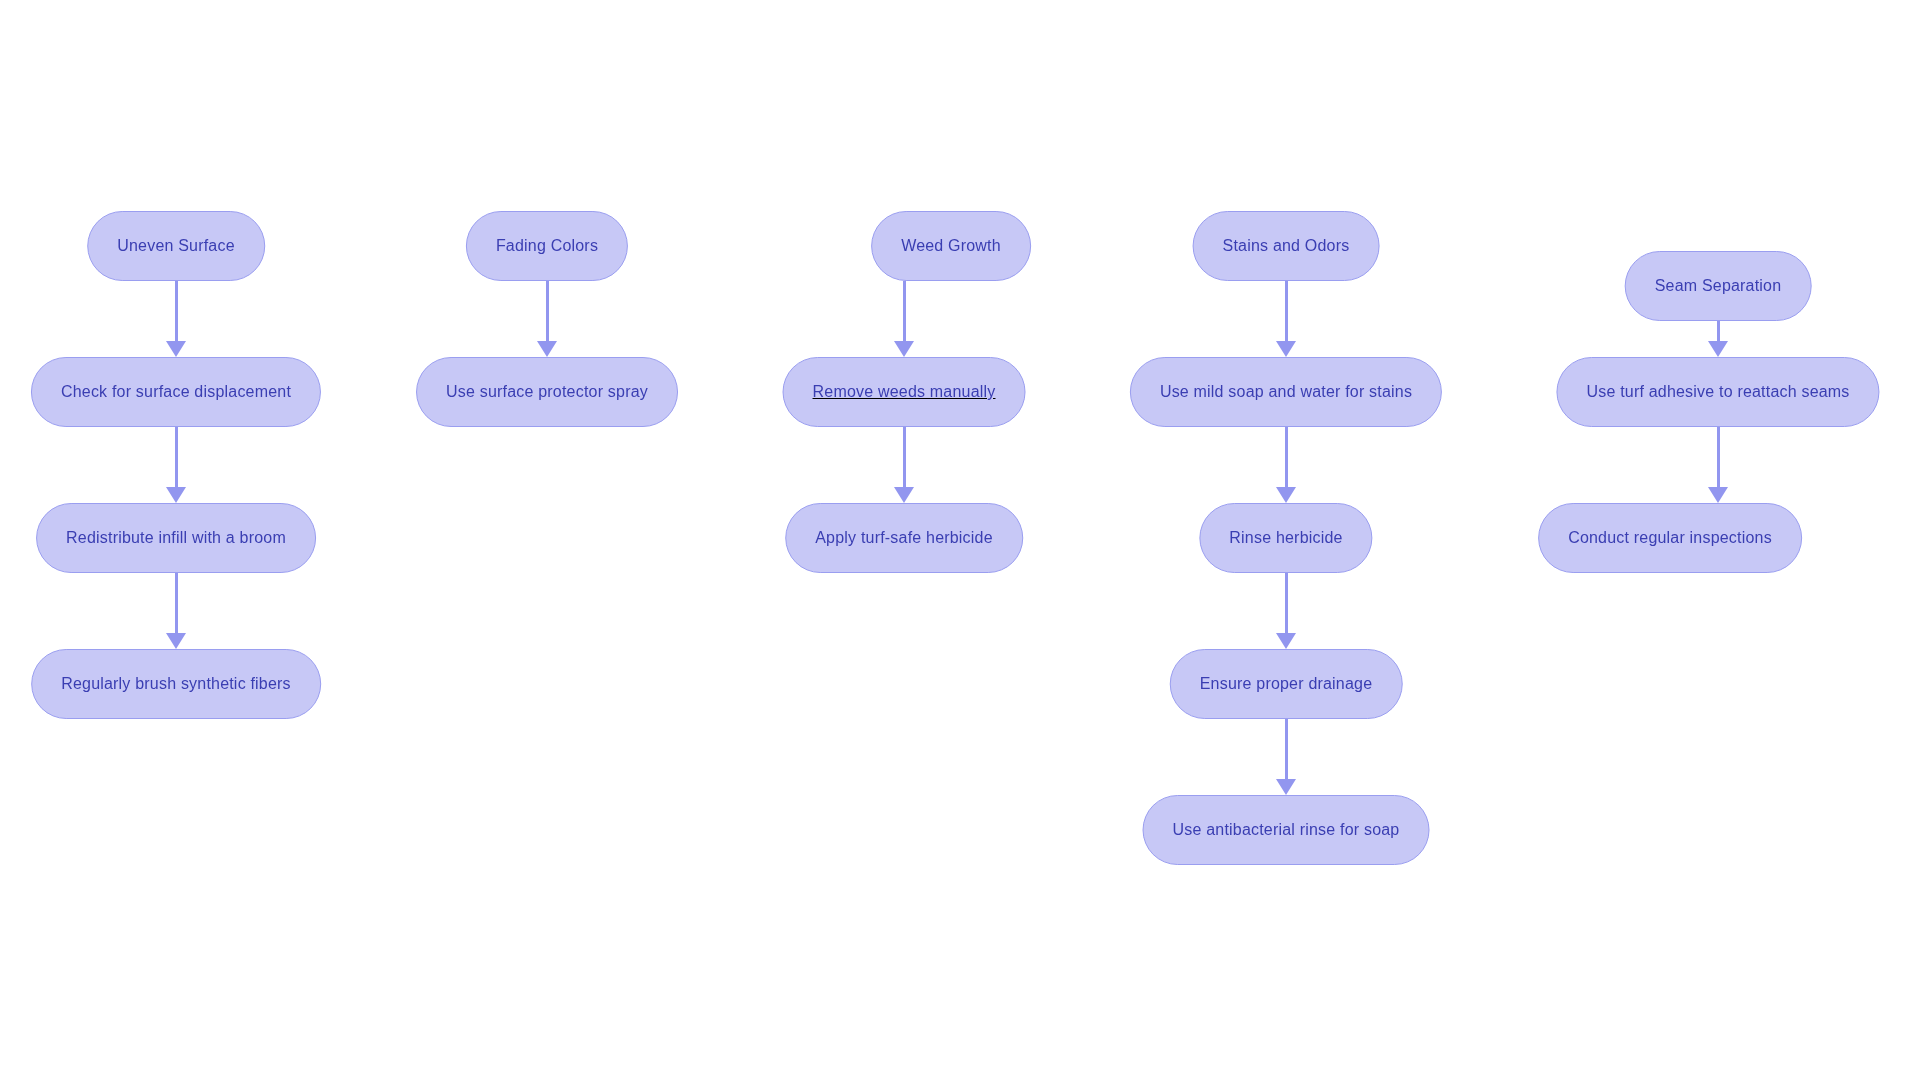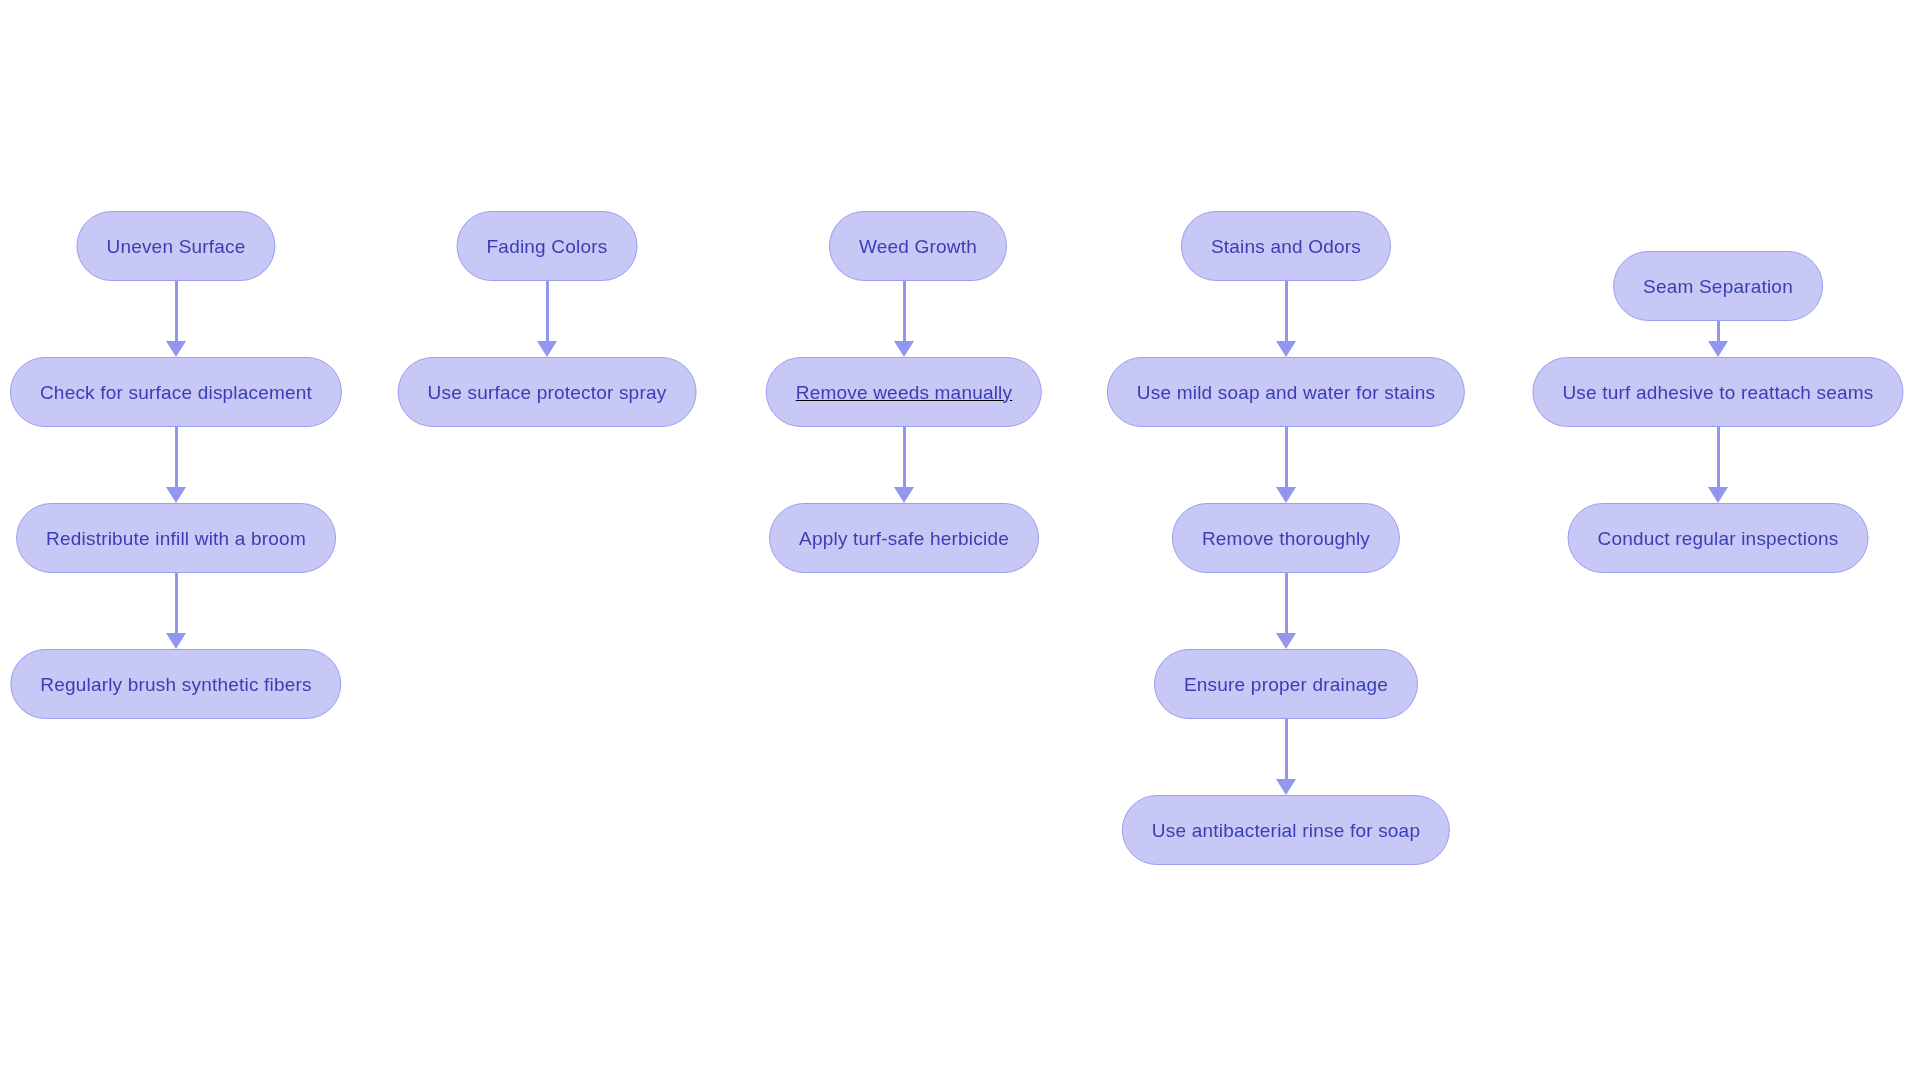--- a/index.html
+++ b/index.html
@@ -23,21 +23,21 @@
     background: var(--node-fill);
     border: 1.5px solid var(--node-border);
     box-sizing: border-box;
     display: flex;
     align-items: center;
     justify-content: center;
     padding: 0 29px;
     white-space: nowrap;
   }
   .node-label {
-    font-size: 19px;
+    font-size: 16px;
     line-height: 1;
     color: var(--text-color);
     letter-spacing: 0.2px;
   }
   .edge {
     position: absolute;
     transform: translateX(-50%);
     display: flex;
     flex-direction: column;
     align-items: center;
@@ -122,47 +122,47 @@
       </div>
       <div class="node" style="left: 176px; top: 684px; justify-content: center;">
         <span class="node-label">Regularly brush synthetic fibers</span>
       </div>
       <div class="node" style="left: 547px; top: 246px;">
         <span class="node-label">Fading Colors</span>
       </div>
       <div class="node" style="left: 547px; top: 392px;">
         <span class="node-label">Use surface protector spray</span>
       </div>
-      <div class="node" style="left: 918px; top: 246px;">
+      <div class="node" style="left: 951px; top: 246px;">
         <span class="node-label">Weed Growth</span>
       </div>
       <div class="node" style="left: 904px; top: 392px; text-decoration: underline;">
         <span class="node-label">Remove weeds manually</span>
       </div>
       <div class="node" style="left: 904px; top: 538px;">
         <span class="node-label">Apply turf-safe herbicide</span>
       </div>
       <div class="node" style="left: 1286px; top: 246px;">
         <span class="node-label">Stains and Odors</span>
       </div>
       <div class="node" style="left: 1286px; top: 392px;">
         <span class="node-label">Use mild soap and water for stains</span>
       </div>
       <div class="node" style="left: 1286px; top: 538px;">
-        <span class="node-label">Remove thoroughly</span>
+        <span class="node-label">Rinse herbicide</span>
       </div>
       <div class="node" style="left: 1286px; top: 684px; text-align: center;">
         <span class="node-label">Ensure proper drainage</span>
       </div>
       <div class="node" style="left: 1286px; top: 830px;">
         <span class="node-label">Use antibacterial rinse for soap</span>
       </div>
       <div class="node" style="left: 1718px; top: 246px; margin-top: 40px;">
         <span class="node-label">Seam Separation</span>
       </div>
       <div class="node" style="left: 1718px; top: 392px;">
         <span class="node-label">Use turf adhesive to reattach seams</span>
       </div>
-      <div class="node" style="left: 1718px; top: 538px;">
+      <div class="node" style="left: 1670px; top: 538px;">
         <span class="node-label">Conduct regular inspections</span>
       </div>
     </div>
 </div>
 
 </body></html>

